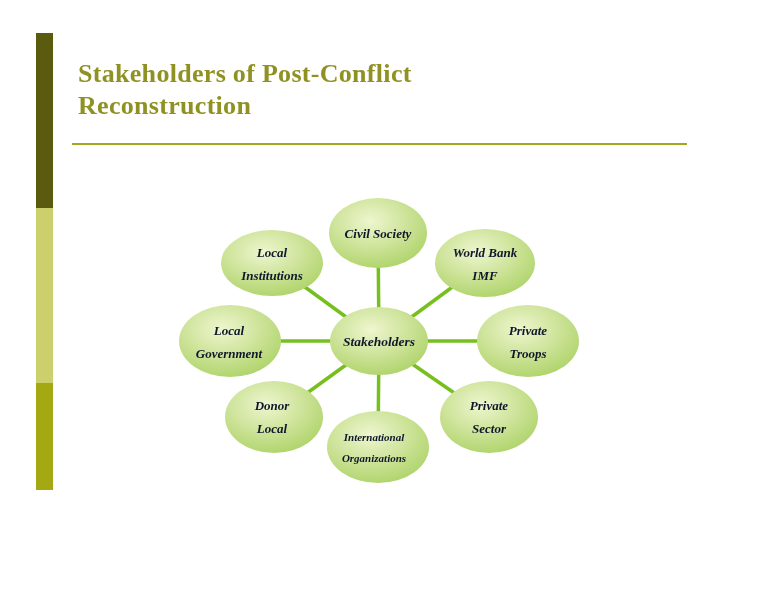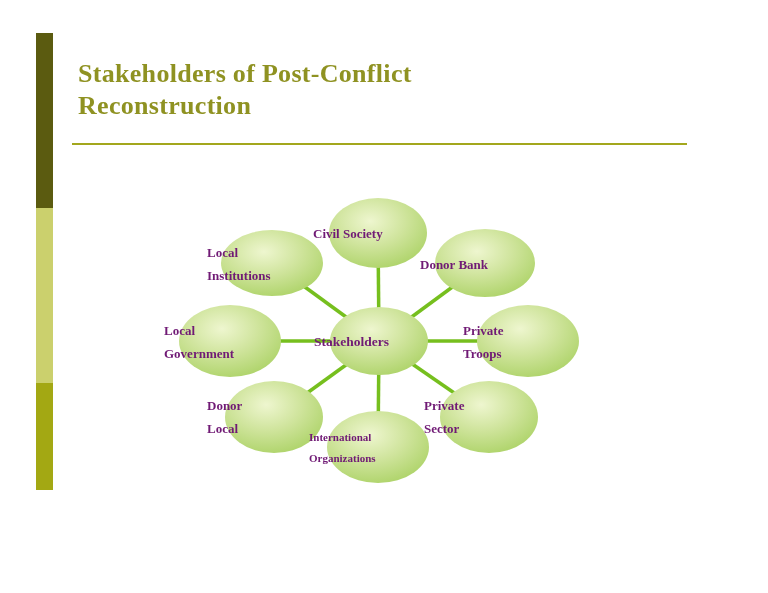--- a/index.html
+++ b/index.html
@@ -55,25 +55,26 @@
     left: 0; top: 0;
     width: 768px;
     height: 593px;
   }
   .diagram svg { position: absolute; left: 0; top: 0; }
 
   .node-label {
     position: absolute;
     transform: translate(-50%, -50%);
     width: 130px;
-    text-align: left;
+    text-align: center;
     font-weight: bold;
     font-size: 13px;
     line-height: 23px;
-    color: #701a75;
+    color: #0f172a;
+    font-style: italic;
   }
   .node-label span { display: block; }
   .node-label.small { font-size: 11px; line-height: 21px; }
   .node-label.center-node { font-size: 13.5px; }
 
   
   .page-number {
     position: absolute;
     left: 700px;
     top: 509px;
@@ -135,21 +136,22 @@
     <div class="node-label center-node" style="left:379px; top:341px;">
       <span>Stakeholders</span>
     </div>
 
     <div class="node-label" style="left:378px; top:233px;">
       <span>Civil Society</span>
       <span></span>
     </div>
 
     <div class="node-label" style="left:485px; top:264px;">
-      <span>Donor Bank</span>
+      <span>World Bank</span>
+      <span>IMF</span>
     </div>
 
     <div class="node-label" style="left:528px; top:342px;">
       <span>Private</span>
       <span>Troops</span>
     </div>
 
     <div class="node-label" style="left:489px; top:417px;">
       <span>Private</span>
       <span>Sector</span>

